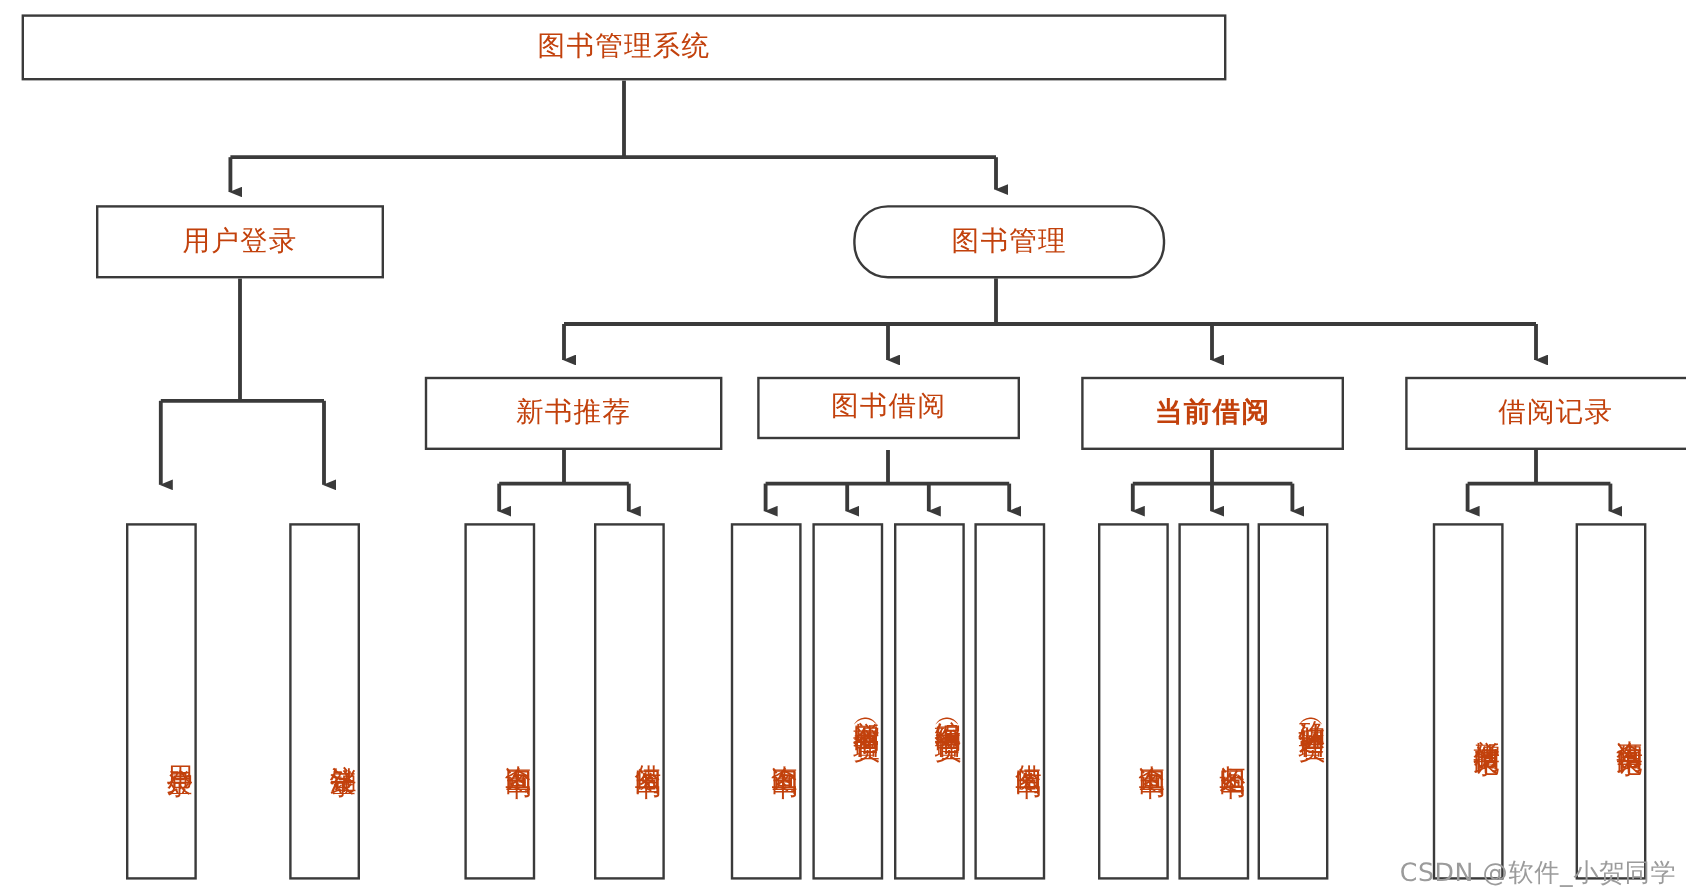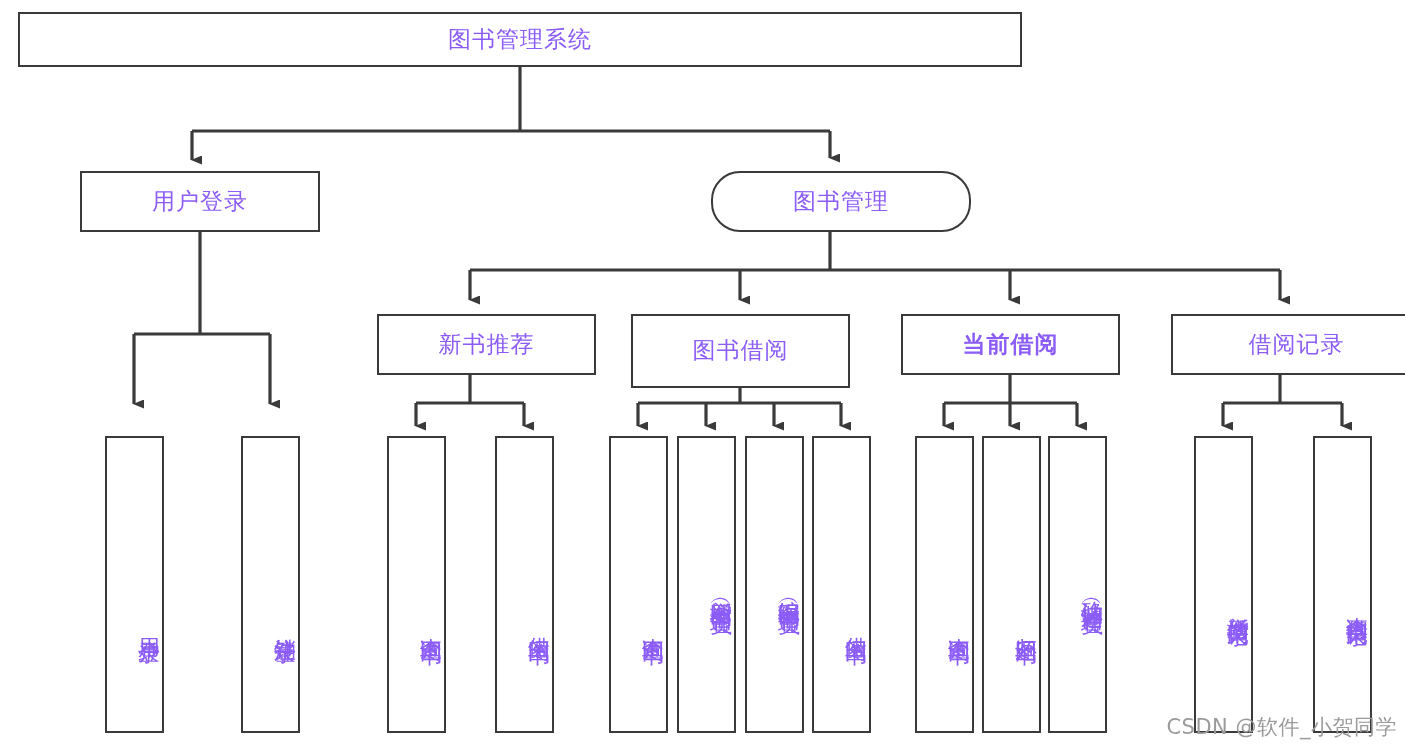--- a/index.html
+++ b/index.html
@@ -27,21 +27,21 @@
     pointer-events: none;
   }
   .node {
     position: absolute;
     box-sizing: border-box;
     background: #ffffff;
     border: 2px solid #3a3a3a;
     display: flex;
     align-items: center;
     justify-content: center;
-    color: #8b5cf6;
+    color: #c2410c;
   }
   .node-h {
     font-size: 23px;
     line-height: 1.1;
     letter-spacing: 1px;
     white-space: nowrap;
   }
   .node-v {
     font-size: 22px;
     line-height: 1.16;
@@ -121,23 +121,23 @@
       <path d="M1342,403 L1342,426" marker-end="url(#arrowhead)"></path>
     </g>
   </svg>
 
   <div class="node node-h" style="left:18px; top:12px; width:1004px; height:55px;">图书管理系统</div>
 
   <div class="node node-h" style="left:80px; top:171px; width:240px; height:61px;">用户登录</div>
 
   <div class="node node-h" style="left:711px; top:171px; width:260px; height:61px;border-radius:29px;">图书管理</div>
 
-  <div class="node node-h" style="left:377px; top:314px; width:219px; height:61px;">新书推荐</div>
+  <div class="node node-h" style="left:354px; top:314px; width:248px; height:61px;">新书推荐</div>
 
-  <div class="node node-h" style="left:631px; top:314px; width:219px; height:74px;">图书借阅</div>
+  <div class="node node-h" style="left:631px; top:314px; width:219px; height:52px;">图书借阅</div>
 
   <div class="node node-h" style="left:901px; top:314px; width:219px; height:61px;font-weight:bold;">当前借阅</div>
 
   <div class="node node-h" style="left:1171px; top:314px; width:251px; height:61px;">借阅记录</div>
 
   <div class="node node-v pad-more" style="left:105px; top:436px; width:59px; height:297px;">用户登录</div>
 
   <div class="node node-v pad-more" style="left:241px; top:436px; width:59px; height:297px;">注销登录</div>
 
   <div class="node node-v pad-more" style="left:387px; top:436px; width:59px; height:297px;">查询图书</div>

